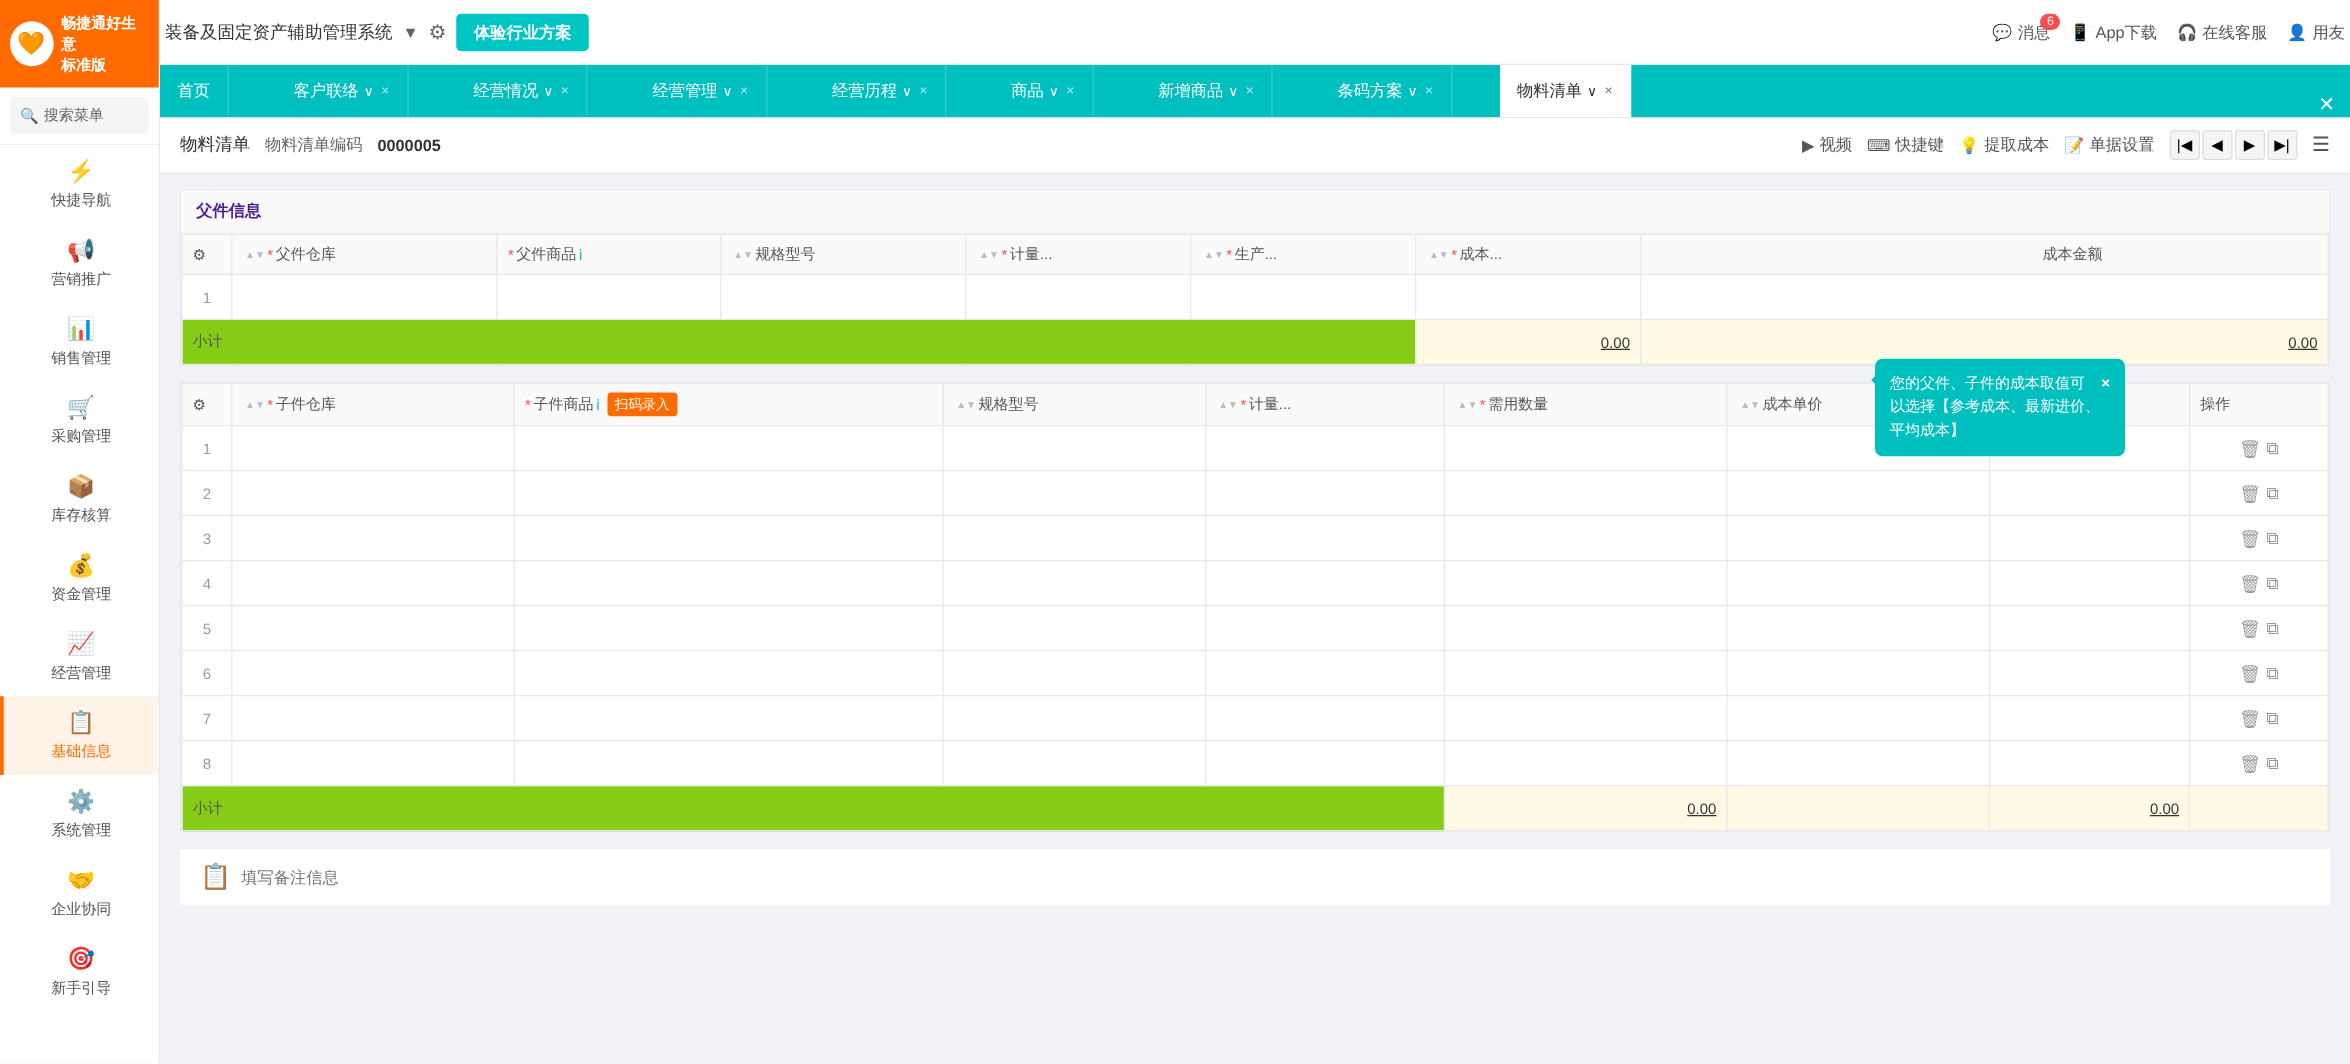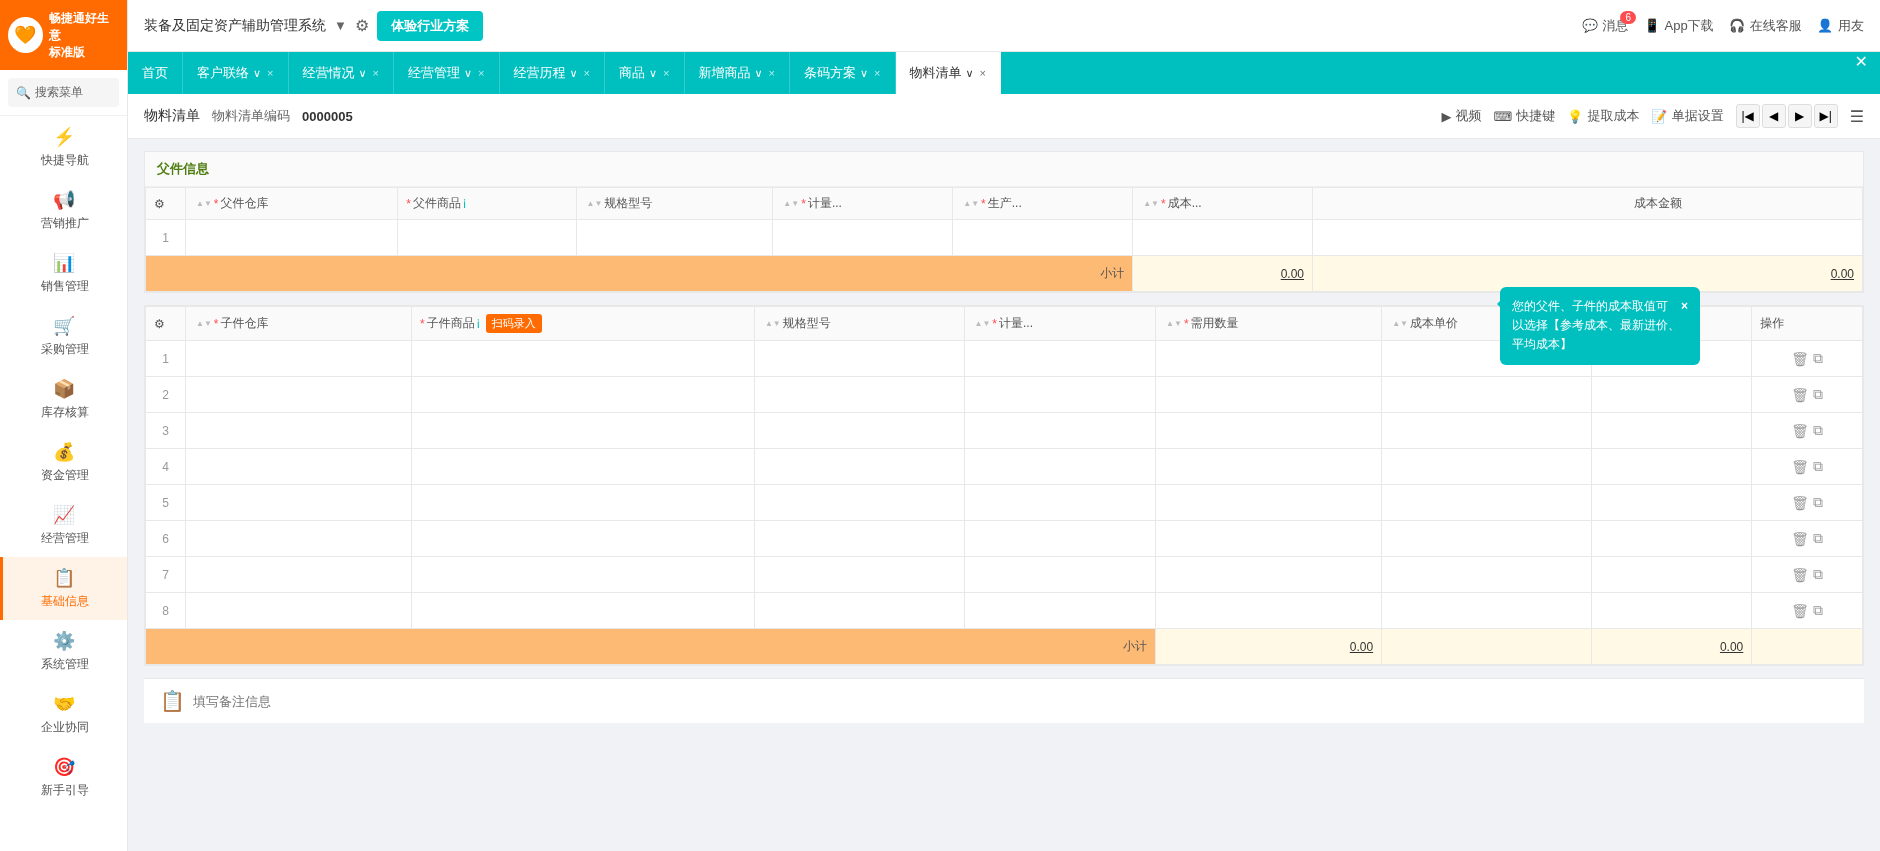--- a/index.html
+++ b/index.html
@@ -81,21 +81,21 @@
       overflow: hidden;
     }
 
     
     .top-header {
       background: #fff;
       height: 52px;
       display: flex;
       align-items: center;
       justify-content: space-between;
-      padding: 0 16px;
+      padding: 0 4px;
       border-bottom: 1px solid #e8e8e8;
       flex-shrink: 0;
     }
     .header-left {
       display: flex;
       align-items: center;
       gap: 8px;
     }
     .system-title { font-size: 14px; color: #333; }
     .header-dropdown { cursor: pointer; color: #666; }
@@ -140,24 +140,25 @@
       font-size: 10px;
       padding: 1px 4px;
       min-width: 16px;
       text-align: center;
     }
 
     
     .nav-tabs {
       background: #00bfbf;
       display: flex;
-      align-items: flex-start;
+      align-items: flex-end;
       flex-shrink: 0;
       height: 42px;
       overflow-x: auto;
+      gap: 38px;
     }
     .nav-tab {
       display: flex;
       align-items: center;
       padding: 0 14px;
       color: #fff;
       cursor: pointer;
       font-size: 13px;
       gap: 4px;
       white-space: nowrap;
@@ -243,21 +244,21 @@
     
     .content-body {
       padding: 12px 16px;
     }
 
     
     .section { background: #fff; margin-bottom: 12px; border: 1px solid #e8e8e8; }
     .section-title {
       font-size: 13px;
       font-weight: 600;
-      color: #4d7c0f;
+      color: #4c1d95;
       padding: 8px 12px;
       border-bottom: 1px solid #f0f0f0;
       background: #fafafa;
     }
 
     
     .data-table {
       width: 100%;
       border-collapse: collapse;
       font-size: 12px;
@@ -277,24 +278,24 @@
       height: 36px;
       color: #333;
     }
     .data-table td.row-num {
       text-align: center;
       color: #999;
       width: 40px;
       padding: 0 8px;
     }
     .data-table td.subtotal-label {
-      background: #fdba74;
+      background: #84cc16;
       padding: 6px 8px;
       color: #555;
-      text-align: right;
+      text-align: left;
     }
     .data-table td.subtotal-value {
       background: #fff9e6;
       padding: 6px 8px;
       text-align: right;
       color: #333;
       font-weight: 500;
       text-decoration: underline;
     }
     .th-settings {

